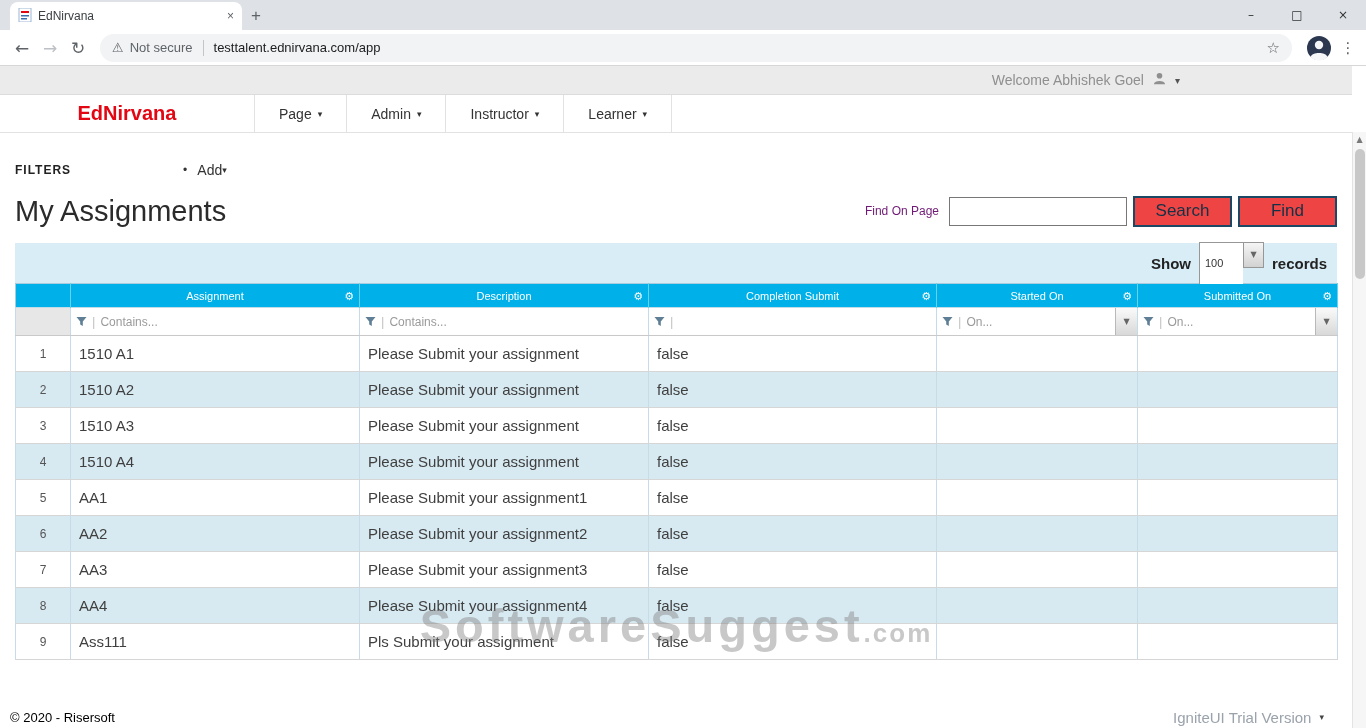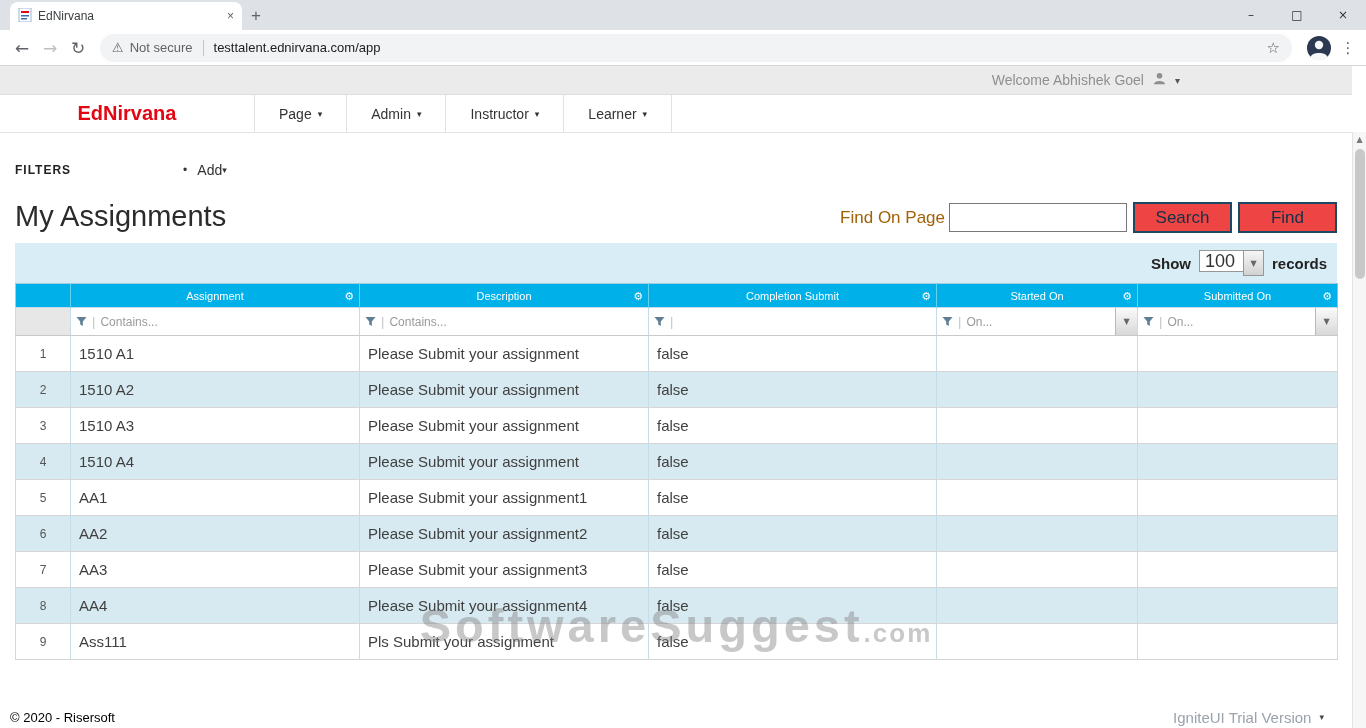--- a/index.html
+++ b/index.html
@@ -29,30 +29,30 @@
   .app-nav{height:38px;background:#fff;border-bottom:1px solid #e2e2e2;display:flex;align-items:stretch}
   .brand-cell{width:255px;display:flex;align-items:center;justify-content:center;border-right:1px solid #e2e2e2}
   .brand{color:#e30613;font-weight:bold;font-size:20px}
   .app-nav-item{display:flex;align-items:center;justify-content:center;gap:6px;padding:0 24px;border-right:1px solid #e2e2e2;font-size:14px;color:#333;cursor:pointer}
   .caret{font-size:9px;color:#333;font-family:"DejaVu Sans",sans-serif}
   .main{padding:0 15px}
   .filters-row{margin-top:26px;height:22px;display:flex;align-items:center;gap:10px}
   .filters-label{font-size:12px;font-weight:bold;letter-spacing:1px;color:#222}
   .bullet{margin-left:102px;color:#333;font-size:12px}
   .add-link{font-size:14px;color:#333;display:flex;align-items:center;cursor:pointer}
-  .title-row{margin-top:8px;height:44px;display:flex;align-items:flex-end}
+  .title-row{margin-top:8px;height:44px;display:flex;align-items:center}
   .page-title{font-size:29px;font-weight:400;color:#2b2b2b}
   .find-group{margin-left:auto;display:flex;align-items:center}
-  .find-label{font-size:17px;color:#a16207;margin-right:4px}
+  .find-label{font-size:12px;color:#701a75;margin-right:10px}
   .find-input{width:178px;height:29px;border:1px solid #777;padding:0 6px;font-size:14px}
   .cyan-btn{width:99px;height:31px;background:#ef4444;border:2px solid #1b4965;color:#103247;font-size:17px;margin-left:6px;cursor:pointer;font-family:"Liberation Sans",sans-serif}
   .show-row{margin-top:10px;height:40px;background:#d9edf6;display:flex;align-items:center;justify-content:flex-end;padding-right:10px;gap:8px}
   .bold-label{font-size:15px;font-weight:bold;color:#222}
   .combo{display:flex;align-items:stretch}
-  .show-input{width:44px;height:22px;border:1px solid #979797;border-right:none;padding:0 5px;font-size:18px;color:#333}
+  .show-input{width:44px;height:43px;border:1px solid #979797;border-right:none;padding:0 5px;font-size:11px;color:#333}
   .combo-btn{width:21px;height:26px;background:linear-gradient(#f5f5f5,#d2d2d2);border:1px solid #979797;display:flex;align-items:center;justify-content:center;color:#666;font-size:8px;font-family:"DejaVu Sans",sans-serif;cursor:pointer}
   
   table.grid{width:1322px;border-collapse:collapse;table-layout:fixed;border:1px solid #a9cbdb}
   .col-num{width:55px}.col-a{width:289px}.col-d{width:289px}.col-c{width:288px}.col-s{width:201px}.col-sub{width:200px}
   th.grid-h{position:relative;height:24px;background:#00b0e8;color:#fff;font-size:11px;font-weight:normal;border-right:1px solid #66d2f3;text-align:center}
   .gear{position:absolute;right:5px;top:50%;transform:translateY(-50%);font-size:11px;color:#fff;font-family:"DejaVu Sans",sans-serif;cursor:pointer}
   td.fcell{position:relative;height:28px;background:#fff;border:1px solid #c3dce8;border-bottom:1px solid #c9c9c9;padding-left:5px}
   td.fnum{background:#e7e7e7;border:1px solid #c3dce8;border-bottom:1px solid #c9c9c9}
   .filterbox{display:flex;align-items:center;gap:5px;height:100%}
   .funnel{flex:none}

